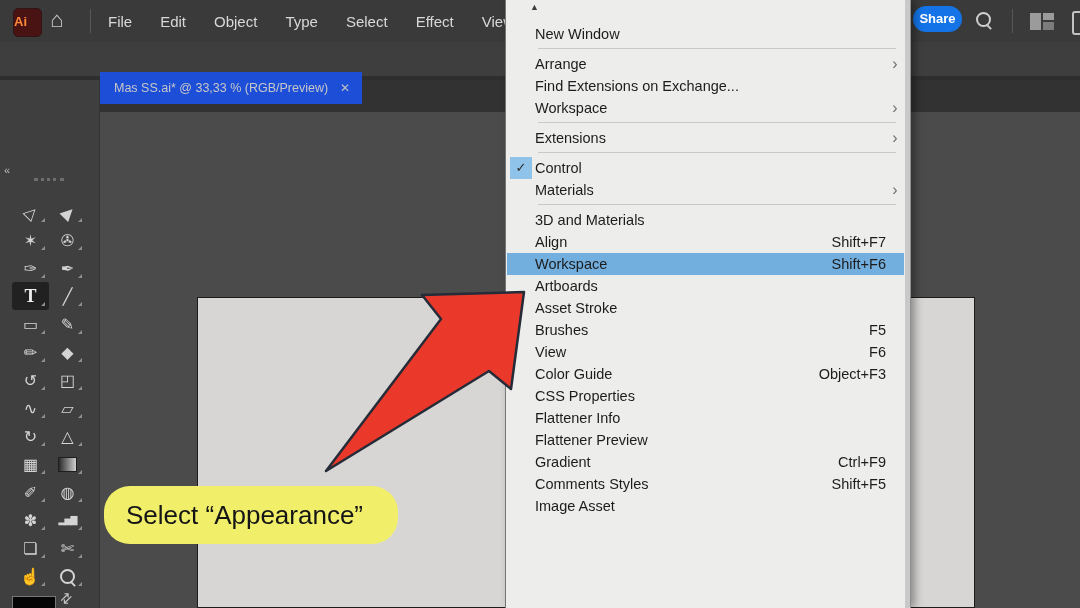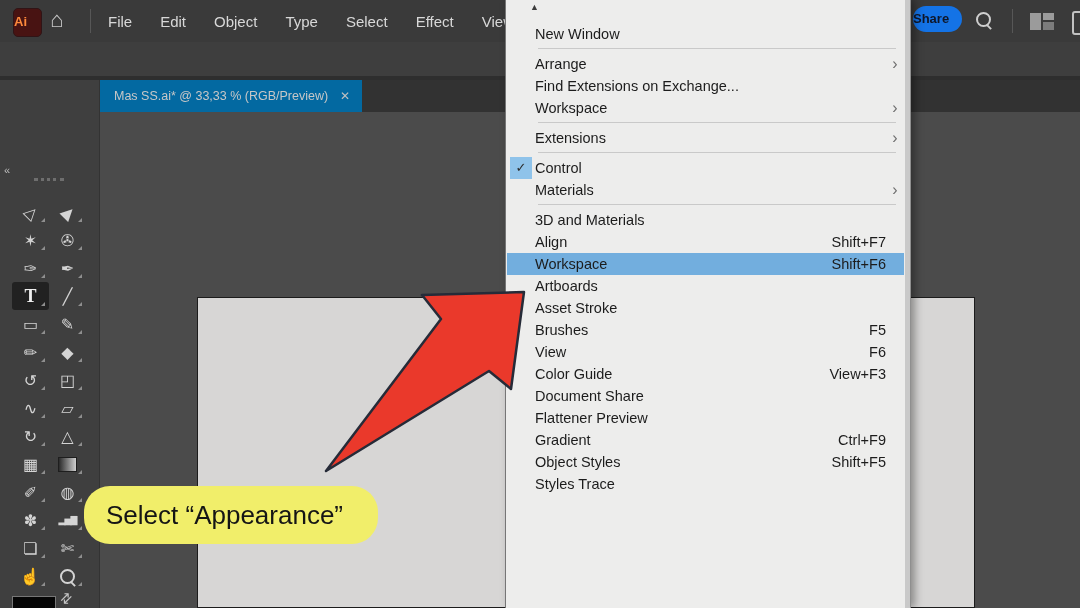--- a/index.html
+++ b/index.html
@@ -12,21 +12,21 @@
   .topbar{left:0;top:0;width:1080px;height:42px;background:#3a3a3a;}
   .ai-logo{left:13px;top:8px;width:27px;height:27px;background:#481312;border:1px solid #301416;
            border-radius:5px;color:#ff8a3c;font-weight:bold;font-size:13px;line-height:26px;
            text-align:left;}
   .home{left:50px;top:7px;font-size:22px;color:#c9c9c9;}
   .vdiv{width:1px;height:24px;background:#575757;top:9px;}
   .menubar{left:94px;top:0;height:42px;display:flex;align-items:center;}
   .tmenu{padding:4px 14px;font-size:15px;color:#d8d8d8;cursor:default;}
   .tmenu.active{background:#1d1d1d;color:#ffffff;}
   .share{left:913px;top:6px;width:49px;height:26px;background:#1473e6;border-radius:14px;
-         color:#0f172a;font-size:13px;font-weight:bold;text-align:left;line-height:26px;}
+         color:#ffffff;font-size:13px;font-weight:bold;text-align:center;line-height:26px;}
   .mag{display:inline-block;width:11px;height:11px;border:2px solid #cfcfcf;border-radius:50%;position:relative;}
   .mag::after{content:"";position:absolute;width:2px;height:6px;background:#cfcfcf;
               left:10px;top:10px;transform:rotate(-45deg);}
   .search{left:976px;top:12px;}
   .gridicon{left:1030px;top:13px;width:24px;height:17px;}
   .gridicon div{position:absolute;background:#9b9b9b;}
   .gridicon .g1{left:0;top:0;width:11px;height:17px;}
   .gridicon .g2{left:13px;top:0;width:11px;height:7px;}
   .gridicon .g3{left:13px;top:9px;width:11px;height:8px;background:#7c7c7c;}
   .sliver{left:1072px;top:11px;width:14px;height:20px;border:2px solid #c2c2c2;border-radius:3px;}
@@ -45,21 +45,21 @@
   .stroke-lbl{left:228px;top:55px;}
   .stepper{left:267px;top:49px;width:14px;text-align:center;color:#c9c9c9;font-size:7px;line-height:11px;}
   .darkcombo{left:287px;top:47px;width:78px;height:26px;background:#2c2c2c;border:1px solid #1f1f1f;box-sizing:border-box;}
   .darkcombo .chevin{position:absolute;right:5px;top:8px;font-size:9px;color:#c9c9c9;}
   .litecombo{left:372px;top:47px;width:104px;height:26px;background:#909090;border:1px solid #6f6f6f;box-sizing:border-box;}
   .chevout{left:482px;top:55px;font-size:9px;color:#626262;}
   .rlabel{font-size:12px;color:#d4d4d4;top:54px;}
 
   
   .tabbar{left:100px;top:80px;width:980px;height:32px;background:#323232;}
-  .doctab{left:100px;top:80px;width:262px;height:32px;background:#0369a1;color:#c7c7c7;
+  .doctab{left:100px;top:72px;width:262px;height:32px;background:#1d4ed8;color:#c7c7c7;
           font-size:12.5px;line-height:32px;}
   .doctab .ttl{position:absolute;left:14px;}
   .doctab .cls{position:absolute;left:240px;top:0;font-size:12px;color:#c0c0c0;}
   .canvas{left:100px;top:112px;width:980px;height:496px;background:#4b4b4b;}
   .artboard{left:197px;top:297px;width:778px;height:311px;background:#d7d6d5;border:1px solid #1c1c1c;box-sizing:border-box;}
 
   
   .toolbar{left:0;top:80px;width:100px;height:528px;background:#3f3f3f;border-right:1px solid #333;box-sizing:border-box;}
   .collapse{left:4px;top:84px;font-size:11px;color:#bdbdbd;}
   .dragdots{left:34px;top:98px;width:30px;border-top:3px dotted #6e6e6e;}
@@ -88,21 +88,21 @@
   .mrow.hl{background:#72aede;}
   .mck{width:22px;height:22px;margin:0 3px;text-align:center;line-height:22px;font-size:13px;color:#2b2b2b;}
   .mck.on{background:#8fc3ea;}
   .mlabel{white-space:nowrap;}
   .mshort{margin-left:auto;white-space:nowrap;}
   .msub{width:18px;text-align:center;font-size:16px;color:#6f6f6f;line-height:20px;}
   .msep{height:1px;background:#c9c9c9;margin:3px 8px 4px 31px;}
 
   
   .arrow-svg{left:0;top:0;pointer-events:none;}
-  .callout{left:84px;top:486px;width:294px;height:58px;background:#f1ee6a;border-radius:26px;
+  .callout{left:104px;top:486px;width:294px;height:58px;background:#f1ee6a;border-radius:26px;
            color:#151515;font-size:26px;line-height:58px;padding-left:22px;box-sizing:border-box;white-space:nowrap;}
 </style>
 </head>
 <body>
 
 <div class="app">
 
   <div class="abs topbar">
     <div class="abs ai-logo">Ai</div>
     <div class="abs home">⌂</div>
@@ -341,50 +341,56 @@
         </div>
         <div class="mrow">
           <span class="mck"></span>
           <span class="mlabel">View</span>
           <span class="mshort">F6</span>
           <span class="msub"></span>
         </div>
         <div class="mrow">
           <span class="mck"></span>
           <span class="mlabel">Color Guide</span>
-          <span class="mshort">View+F3</span>
-          <span class="msub"></span>
-        </div>
-        <div class="mrow">
-          <span class="mck"></span>
-          <span class="mlabel">Document Share</span>
+          <span class="mshort">Object+F3</span>
+          <span class="msub"></span>
+        </div>
+        <div class="mrow">
+          <span class="mck"></span>
+          <span class="mlabel">CSS Properties</span>
+          <span class="mshort"></span>
+          <span class="msub"></span>
+        </div>
+        <div class="mrow">
+          <span class="mck"></span>
+          <span class="mlabel">Flattener Info</span>
           <span class="mshort"></span>
           <span class="msub"></span>
         </div>
         <div class="mrow">
           <span class="mck"></span>
           <span class="mlabel">Flattener Preview</span>
           <span class="mshort"></span>
           <span class="msub"></span>
         </div>
         <div class="mrow">
           <span class="mck"></span>
           <span class="mlabel">Gradient</span>
           <span class="mshort">Ctrl+F9</span>
           <span class="msub"></span>
         </div>
         <div class="mrow">
           <span class="mck"></span>
-          <span class="mlabel">Object Styles</span>
+          <span class="mlabel">Comments Styles</span>
           <span class="mshort">Shift+F5</span>
           <span class="msub"></span>
         </div>
         <div class="mrow">
           <span class="mck"></span>
-          <span class="mlabel">Styles Trace</span>
+          <span class="mlabel">Image Asset</span>
           <span class="mshort"></span>
           <span class="msub"></span>
         </div>
       </div>
     <div class="gutter"></div>
   </div>
 
   <svg class="abs arrow-svg" width="1080" height="608" viewBox="0 0 1080 608">
     <polygon points="326,471 441,319 422,295 524,292 511,389 489,371" fill="#ea392b" stroke="#262b38" stroke-width="2.5" stroke-linejoin="round"></polygon>
   </svg>

